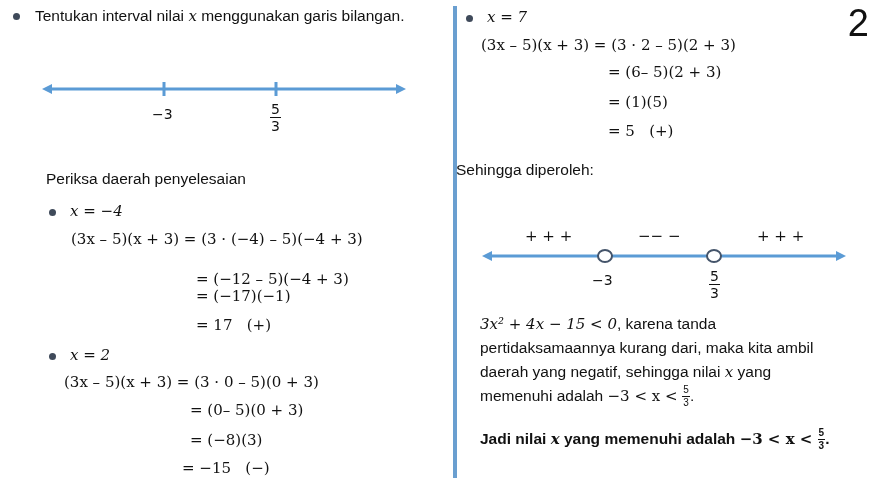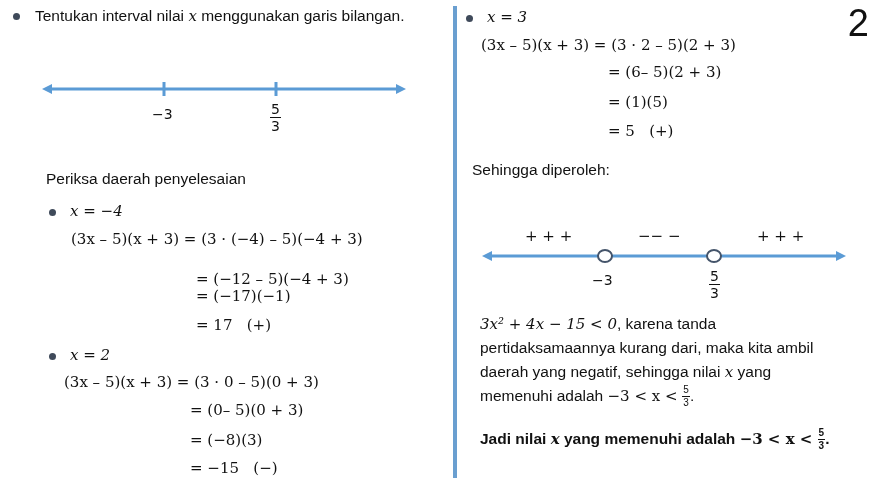--- a/index.html
+++ b/index.html
@@ -51,30 +51,30 @@
 <div class="abs math" style="left:71px; top:230px;">(3x – 5)(x + 3) = (3 · (−4) – 5)(−4 + 3)</div>
 <div class="abs math" style="left:196px; top:270px;">= (−12 – 5)(−4 + 3)</div>
 <div class="abs math" style="left:196px; top:287px;">= (−17)(−1)</div>
 <div class="abs math" style="left:196px; top:316px;">= 17   (+)</div>
 
 <div class="bullet" style="left:49px; top:353px;"></div>
 <div class="abs math mi" style="left:70px; top:346px;">x = 2</div>
 <div class="abs math" style="left:64px; top:373px;text-align:center;">(3x – 5)(x + 3) = (3 · 0 – 5)(0 + 3)</div>
 <div class="abs math" style="left:190px; top:401px;">= (0– 5)(0 + 3)</div>
 <div class="abs math" style="left:190px; top:431px;">= (−8)(3)</div>
-<div class="abs math" style="left:190px; top:459px;">= −15   (−)</div>
+<div class="abs math" style="left:182px; top:459px;">= −15   (−)</div>
 
 <div class="bullet" style="left:466px; top:15px;"></div>
-<div class="abs math mi" style="left:487px; top:8px;">x = 3</div>
+<div class="abs math mi" style="left:487px; top:8px;">x = 7</div>
 <div class="abs math" style="left:481px; top:36px;">(3x – 5)(x + 3) = (3 · 2 – 5)(2 + 3)</div>
 <div class="abs math" style="left:608px; top:63px;">= (6– 5)(2 + 3)</div>
 <div class="abs math" style="left:608px; top:93px;">= (1)(5)</div>
 <div class="abs math" style="left:608px; top:122px;">= 5   (+)</div>
 
-<div class="abs sans" style="left:472px; top:161px;">Sehingga diperoleh:</div>
+<div class="abs sans" style="left:456px; top:161px;">Sehingga diperoleh:</div>
 
 <div class="signs" style="left:525px; top:227px;">+ + +</div>
 <div class="signs" style="left:638px; top:227px;">−− −</div>
 <div class="signs" style="left:757px; top:227px;">+ + +</div>
 
 <svg class="abs" style="left:480px; top:247px;" width="370" height="20">
   <line x1="8" y1="9" x2="360" y2="9" stroke="#5b9bd5" stroke-width="3"></line>
   <polygon points="2,9 12,4 12,14" fill="#5b9bd5"></polygon>
   <polygon points="366,9 356,4 356,14" fill="#5b9bd5"></polygon>
   <ellipse cx="125" cy="9" rx="7" ry="6" fill="#ffffff" stroke="#44546a" stroke-width="2"></ellipse>

